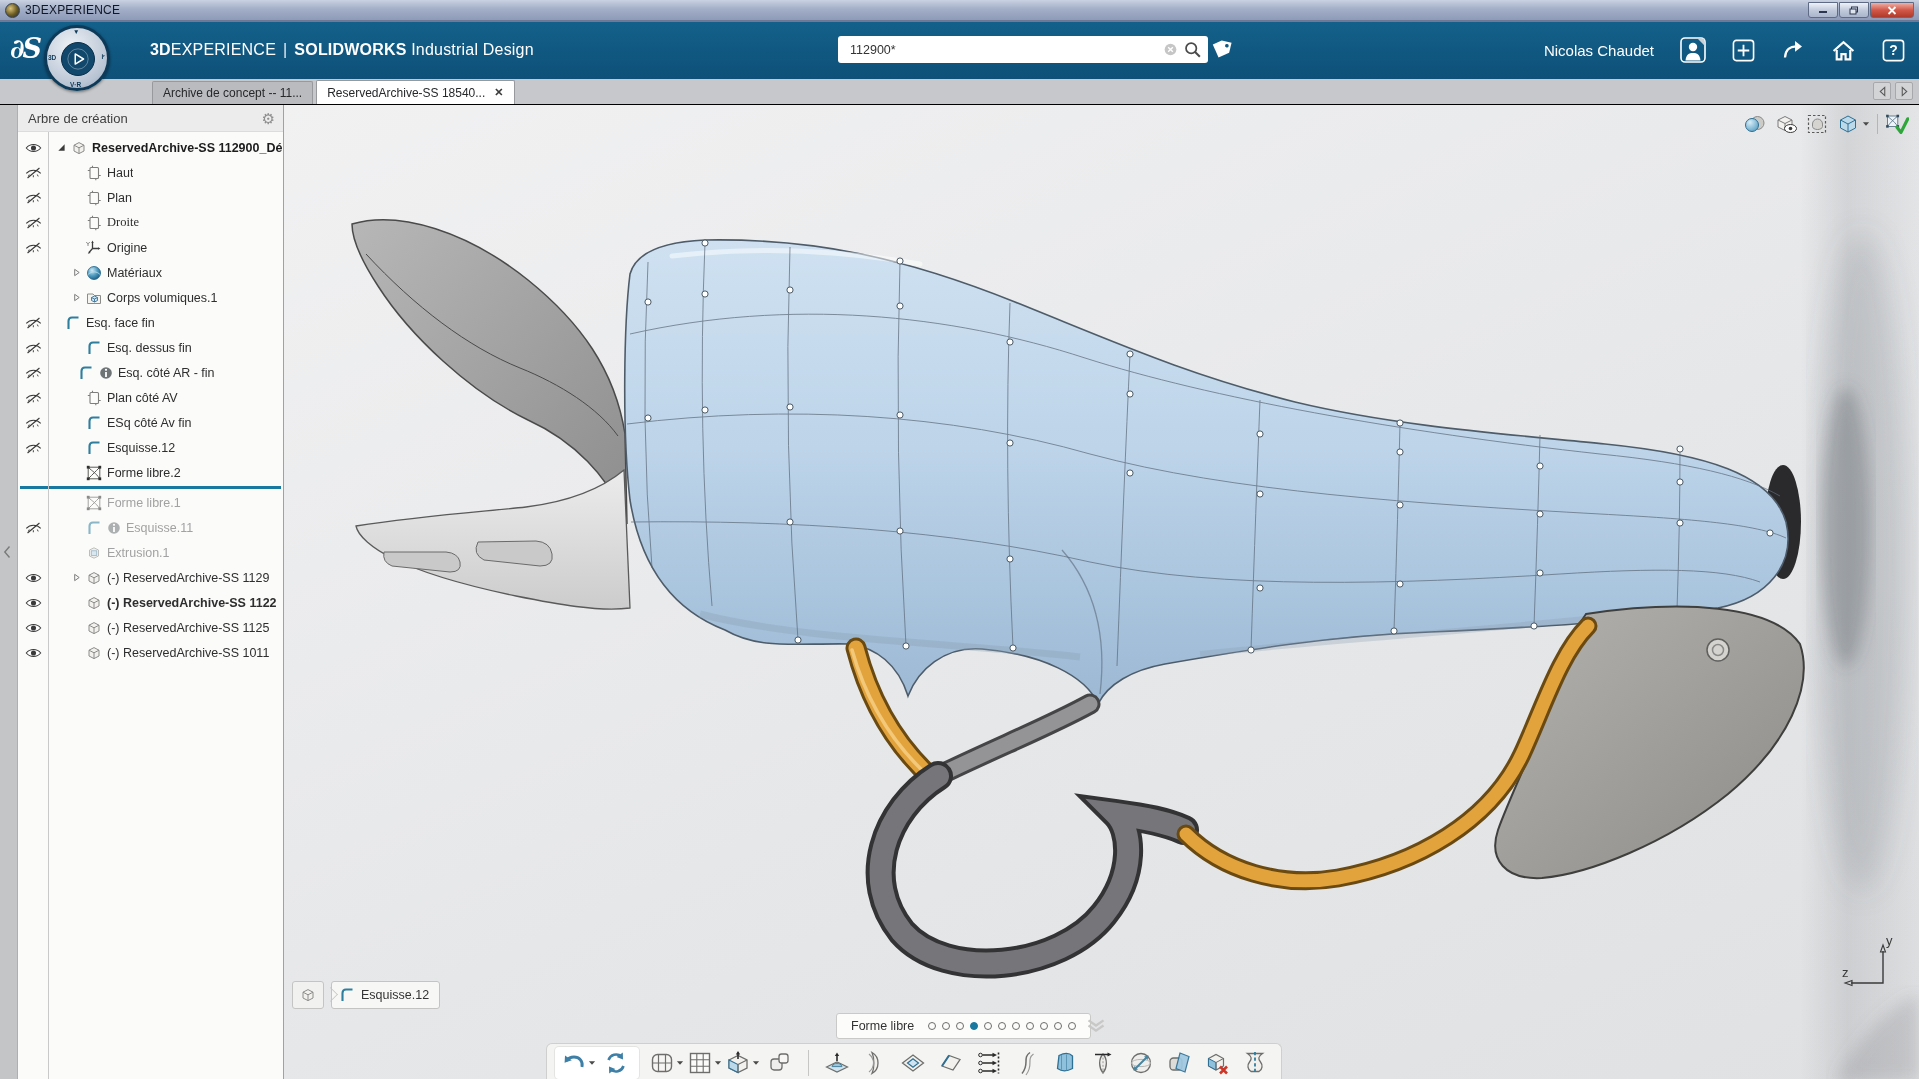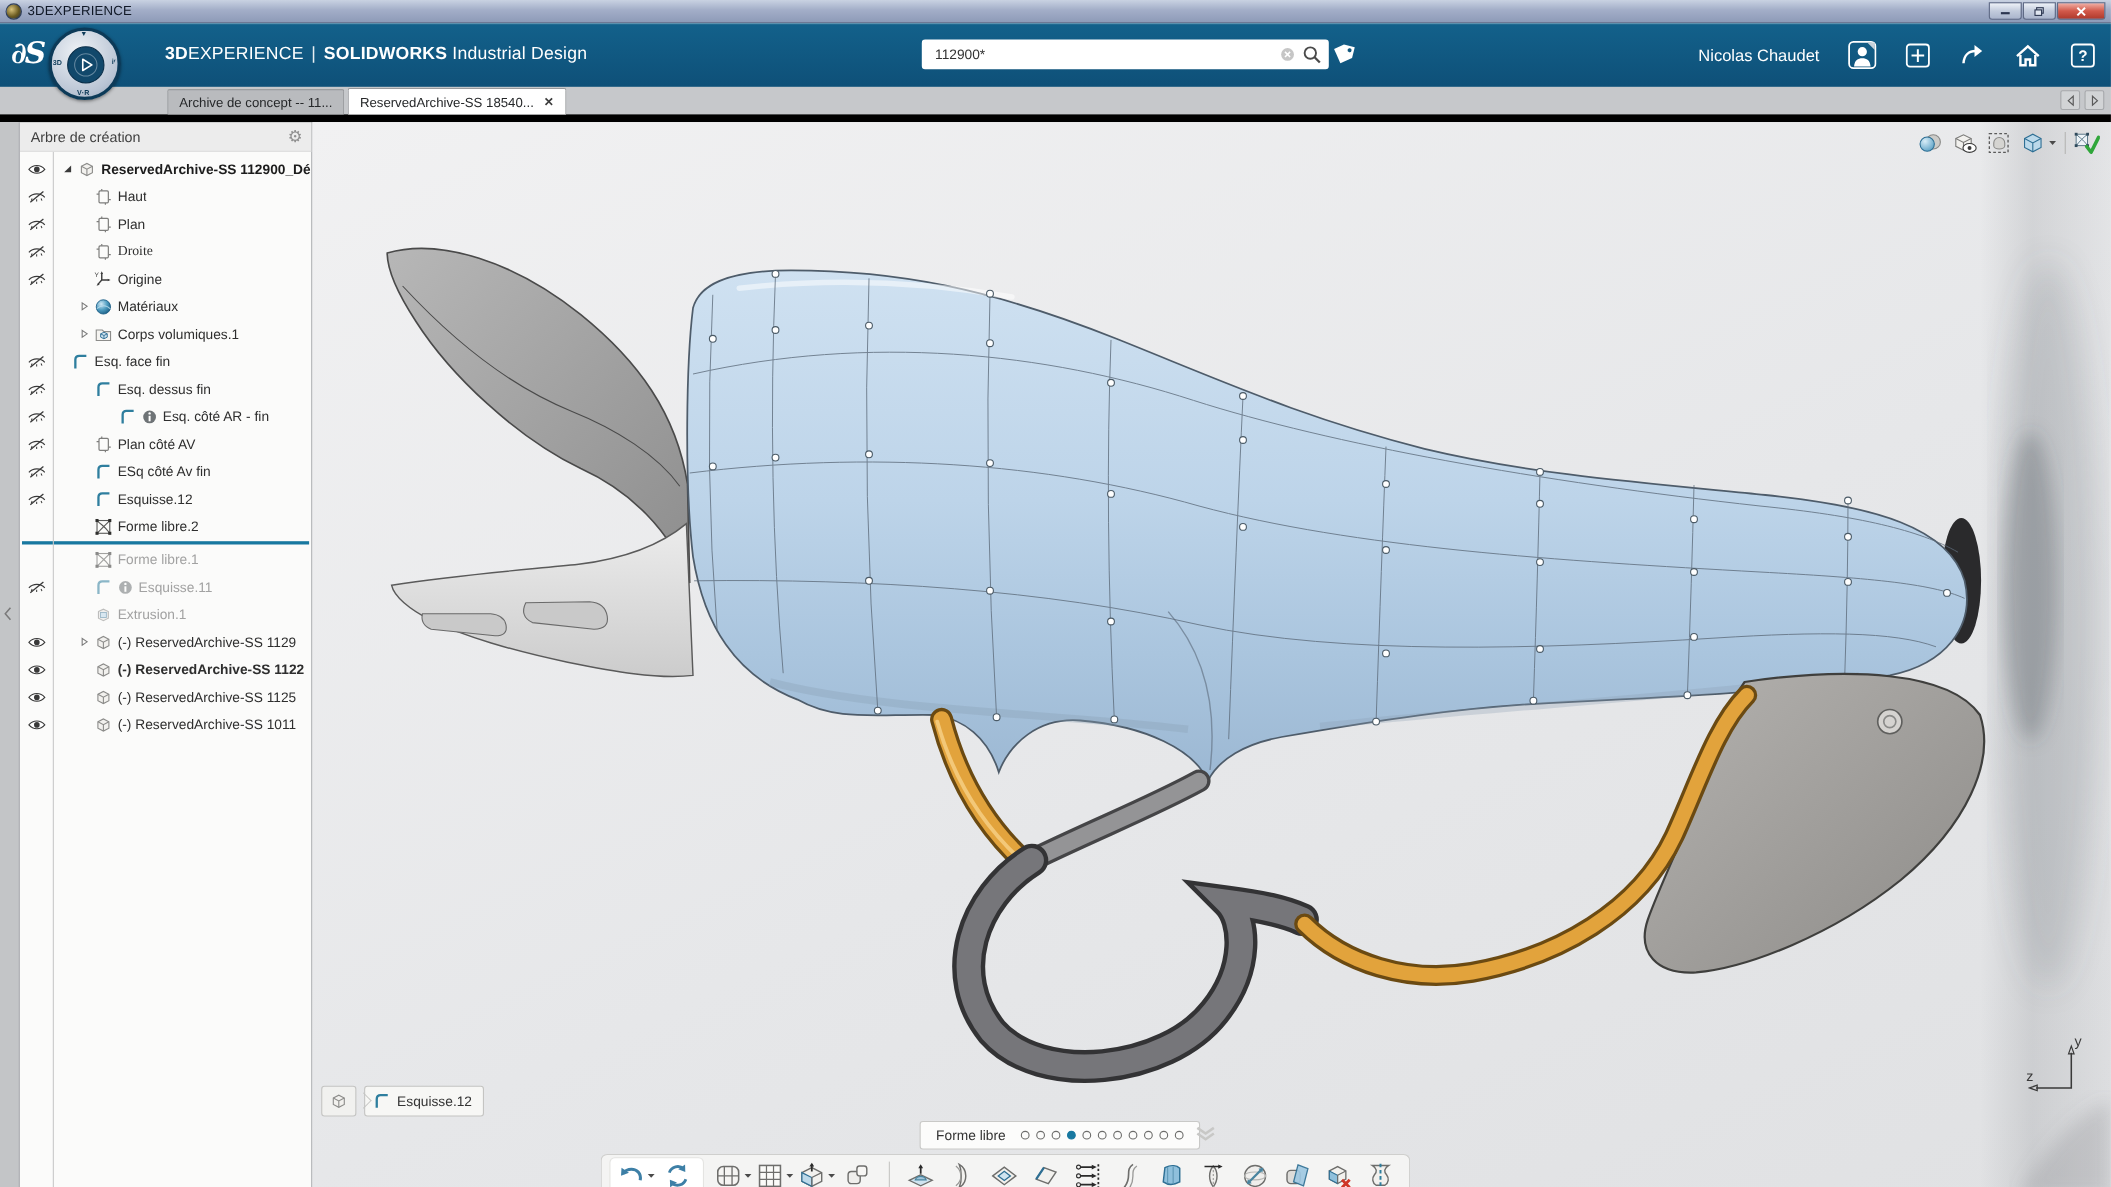--- a/index.html
+++ b/index.html
@@ -49,21 +49,21 @@
   .compass-ring{position:absolute;inset:0;border-radius:50%;
     background:radial-gradient(circle at 40% 32%,#eef2f6,#b9c4d4 70%,#93a2b6);
     border:3px solid #0c3a58;box-shadow:0 1px 3px rgba(0,0,0,.45)}
   .compass-center{position:absolute;left:17px;top:17px;width:32px;height:32px;border-radius:50%;
     background:radial-gradient(circle at 40% 32%,#2a6e96,#11486b 70%,#0a3click);
     background-color:#11486b;border:1px solid #0a2f4a;display:flex;align-items:center;justify-content:center}
   .c-mark{position:absolute;font-size:6.5px;font-weight:bold;color:#0c3a58}
   .c-n{left:29px;top:3px}.c-w{left:4px;top:29px}.c-e{right:5px;top:28px}.c-s{left:26px;bottom:3px}
 
   
-  .tabstrip{height:25px;background:#c6c8cb;position:relative;border-bottom:7px solid #000000}
+  .tabstrip{height:25px;background:#c6c8cb;position:relative;border-bottom:1px solid #000000}
   .tabs{position:absolute;left:152px;bottom:0;display:flex;align-items:flex-end}
   .tab{height:22px;padding:0 10px;font-size:12px;display:flex;align-items:center;
     border:1px solid #97999c;border-bottom:none;background:#b9bbbe;color:#26282a;
     margin-right:3px;border-radius:2px 2px 0 0;max-width:180px;white-space:nowrap}
   .tab.active{background:#ffffff;height:23px}
   .tab-close{margin-left:9px;font-size:11px;color:#3c3c3c;font-weight:bold}
   .tab-nav{position:absolute;right:6px;bottom:4px;display:flex;gap:4px}
   .tab-nav .ico{width:16px;height:16px;display:flex;align-items:center;justify-content:center;
     background:#d2d4d6;border:1px solid #a6a8ab;border-radius:2px}
 
@@ -459,21 +459,21 @@
           </span>
         </div>
         <div class="tree-row">
           <span class="eye-cell">
             <svg viewBox="0 0 20 14">
               <path d="M1.5 7.5 C6 2.5 14 2.5 18.5 7.5" fill="none" stroke="#3a3a3a" stroke-width="1.3"></path>
               <path d="M5 8.8 L4 11 M9.8 9.6 L9.8 12 M14.5 8.8 L15.5 11" stroke="#3a3a3a" stroke-width="1.1"></path>
               <path d="M3 12.8 L17 1.2" stroke="#3a3a3a" stroke-width="1.4"></path>
             </svg>
           </span>
-          <span class="row-main" style="padding-left: 31px; margin-left: 12px;">
+          <span class="row-main" style="padding-left: 13px;">
             <span class="expander"></span>
             <span class="icon tree-ic">
               <svg viewBox="0 0 18 18">
                 <path d="M14.5 3.5 H8 Q4.5 3.5 4.5 7 V15" fill="none" stroke="#2e7e9e" stroke-width="2.1"></path>
               </svg>
             </span>
             <span class="icon tree-badge">
               <svg viewBox="0 0 14 14">
                 <circle cx="7" cy="7" r="5.8" fill="#6e7376"></circle>
                 <rect x="6.1" y="6" width="1.8" height="5" fill="#fff"></rect>

